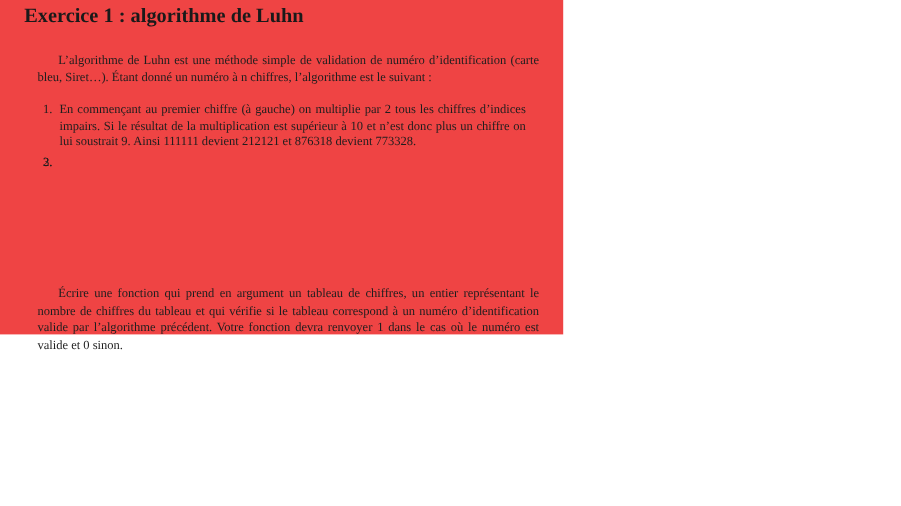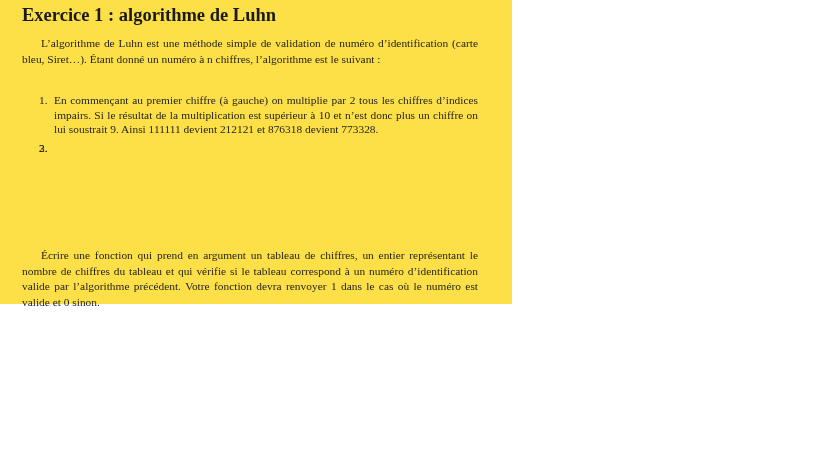--- a/index.html
+++ b/index.html
@@ -1,31 +1,31 @@
 <!DOCTYPE html>
 <html><head>
   <meta charset="utf-8">
   <style>
     html, body { margin:0; padding:0; }
     body { width:819px; height:460px; background:#ffffff; position:relative; overflow:hidden; }
     .page {
       position:absolute; left:0; top:0; width:512px; height:304px;
-      background:#fde047;
+      background:#ef4444;
       font-family:"Liberation Serif", "DejaVu Serif", serif;
       color:#1e1e1e;
     }
     .title {
       position:absolute; left:22px; top:5px;
       font-size:18.5px; font-weight:bold; letter-spacing:0;
       margin:0; color:#1a1a1a;
     }
     .body-text {
       position:absolute; left:22px; width:456px;
       font-size:11.4px; line-height:15.6px; text-align:justify;
-      margin:0;
+      margin:12px;
     }
     .intro { top:36px; text-indent:19px; }
     .steps {
       position:absolute; left:22px; top:93px; width:456px; margin:0; padding:0;
       list-style:none; font-size:11.4px; line-height:14.6px;
     }
     .steps li { position:relative; padding-left:32px; margin-bottom:4px; text-align:justify; }
     .steps li .num { position:absolute; left:17px; top:0; }
     .outro { top:248px; text-indent:19px; }
   </style>

